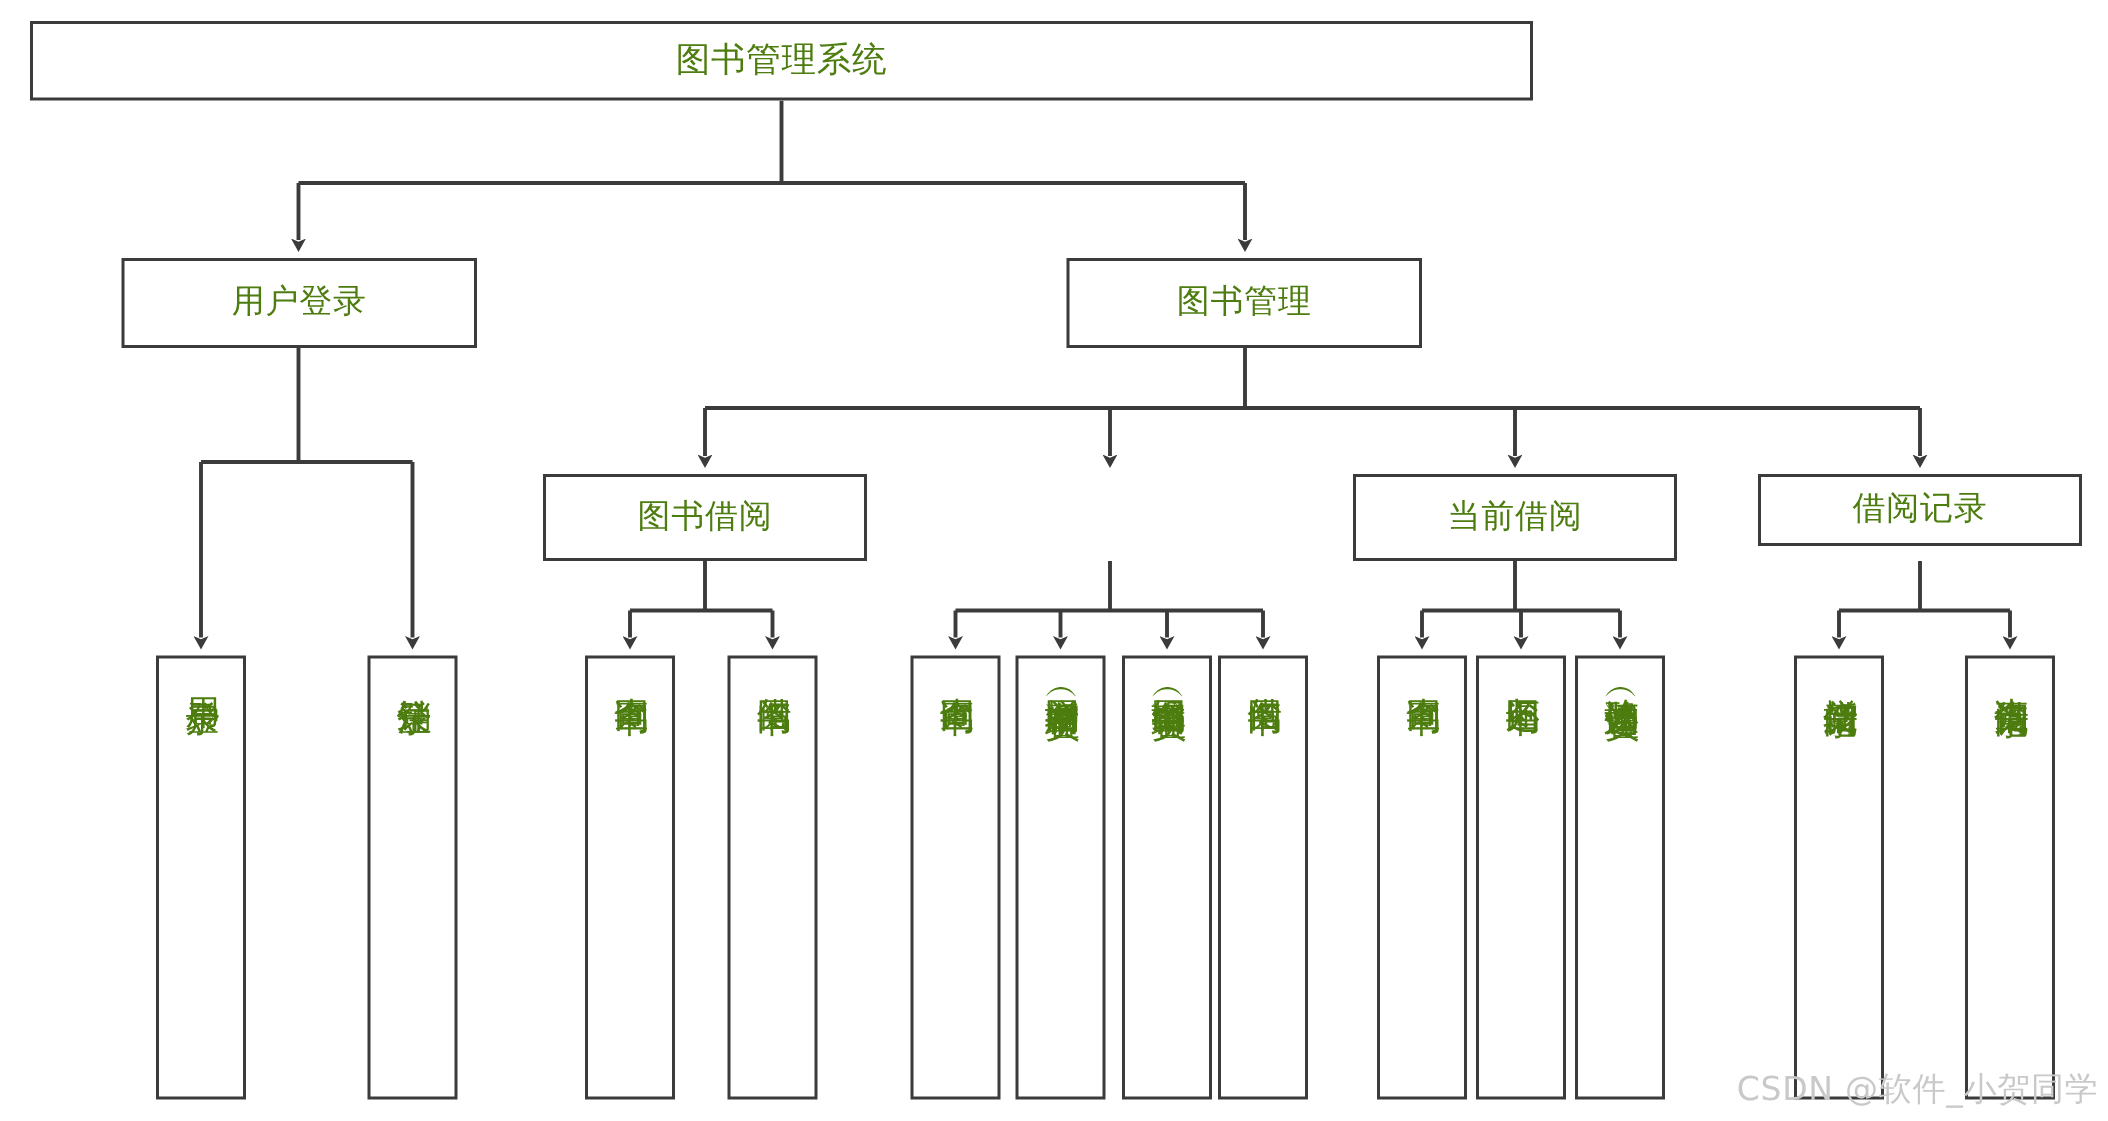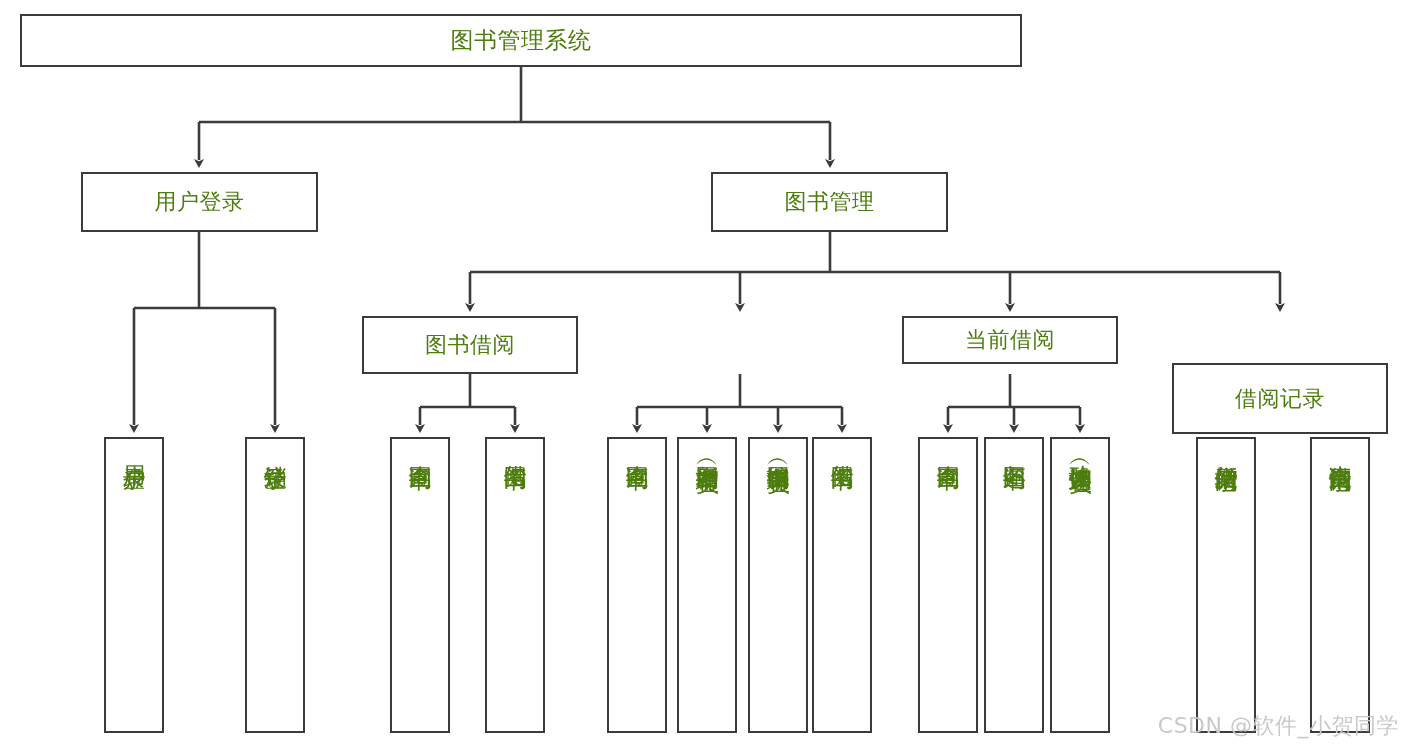--- a/index.html
+++ b/index.html
@@ -137,24 +137,24 @@
   <div class="node h" style="left: 81px; top: 172px; width: 237px; height: 60px;">
     <span class="label">用户登录</span>
   </div>
   <div class="node h" style="left: 711px; top: 172px; width: 237px; height: 60px;">
     <span class="label">图书管理</span>
   </div>
 
   <div class="node h" style="left: 362px; top: 316px; width: 216px; height: 58px;">
     <span class="label">图书借阅</span>
   </div>
-  <div class="node h" style="left: 902px; top: 316px; width: 216px; height: 48px;">
+  <div class="node h" style="left: 902px; top: 316px; width: 216px; height: 58px;">
     <span class="label">当前借阅</span>
   </div>
-  <div class="node h" style="left: 1172px; top: 316px; width: 216px; height: 71px; margin-top: 47px;">
+  <div class="node h" style="left: 1172px; top: 316px; width: 216px; height: 48px;">
     <span class="label">借阅记录</span>
   </div>
 
   <div class="node v" style="left: 104px; top: 437px; width: 60px; height: 296px;">
     <span class="label">用户登录</span>
   </div>
   <div class="node v" style="left: 245px; top: 437px; width: 60px; height: 296px;">
     <span class="label">注销登录</span>
   </div>
   <div class="node v" style="left: 390px; top: 437px; width: 60px; height: 296px;">

